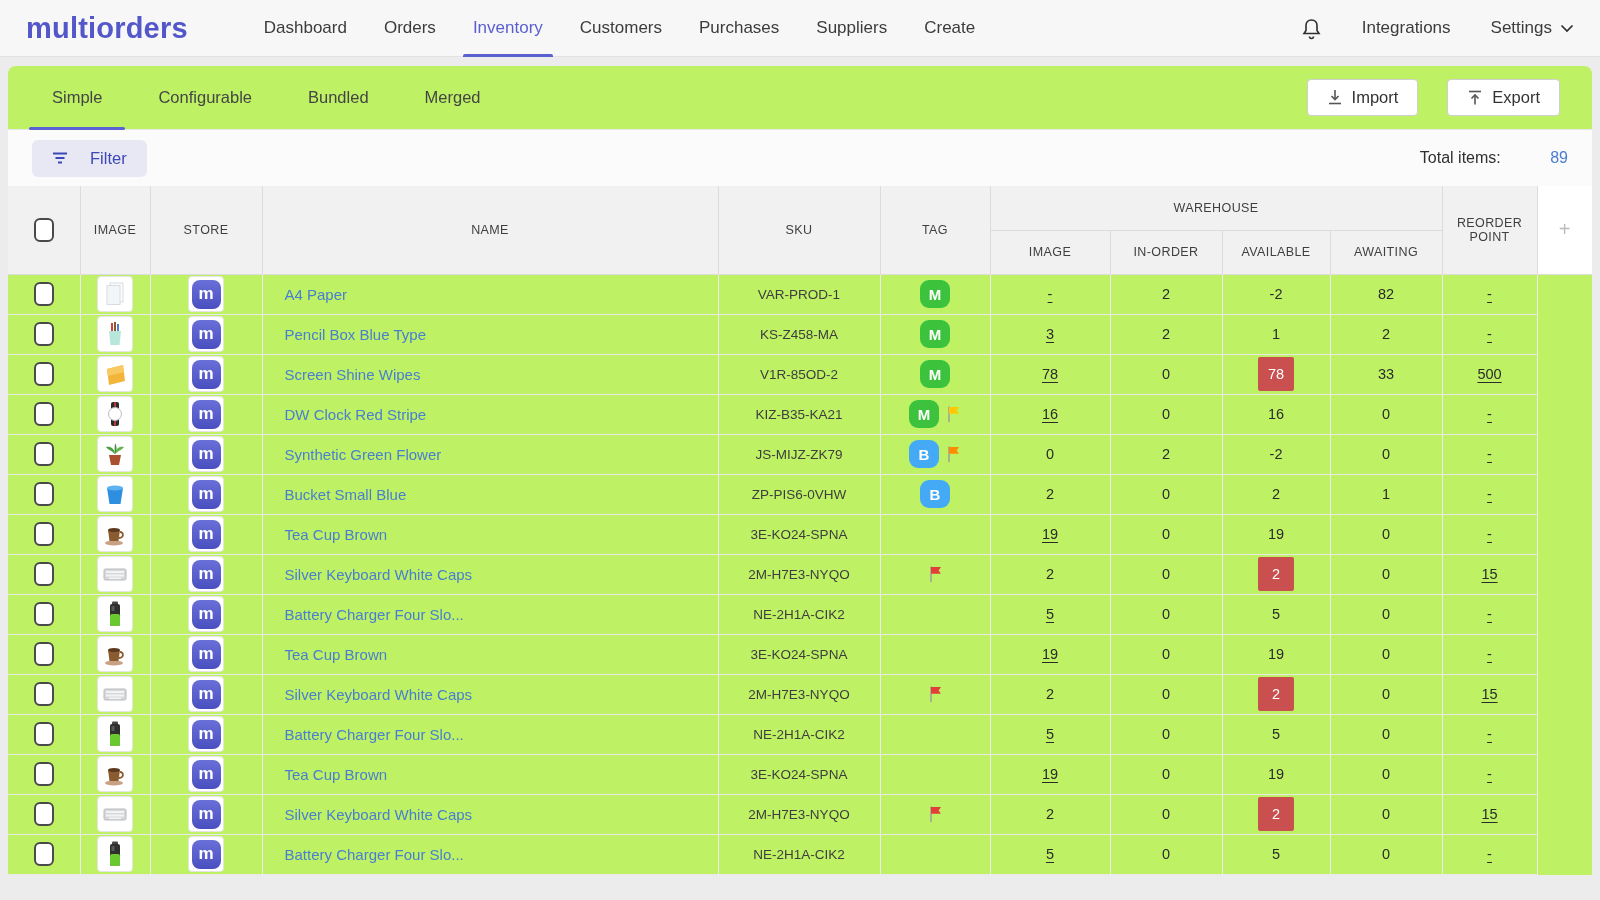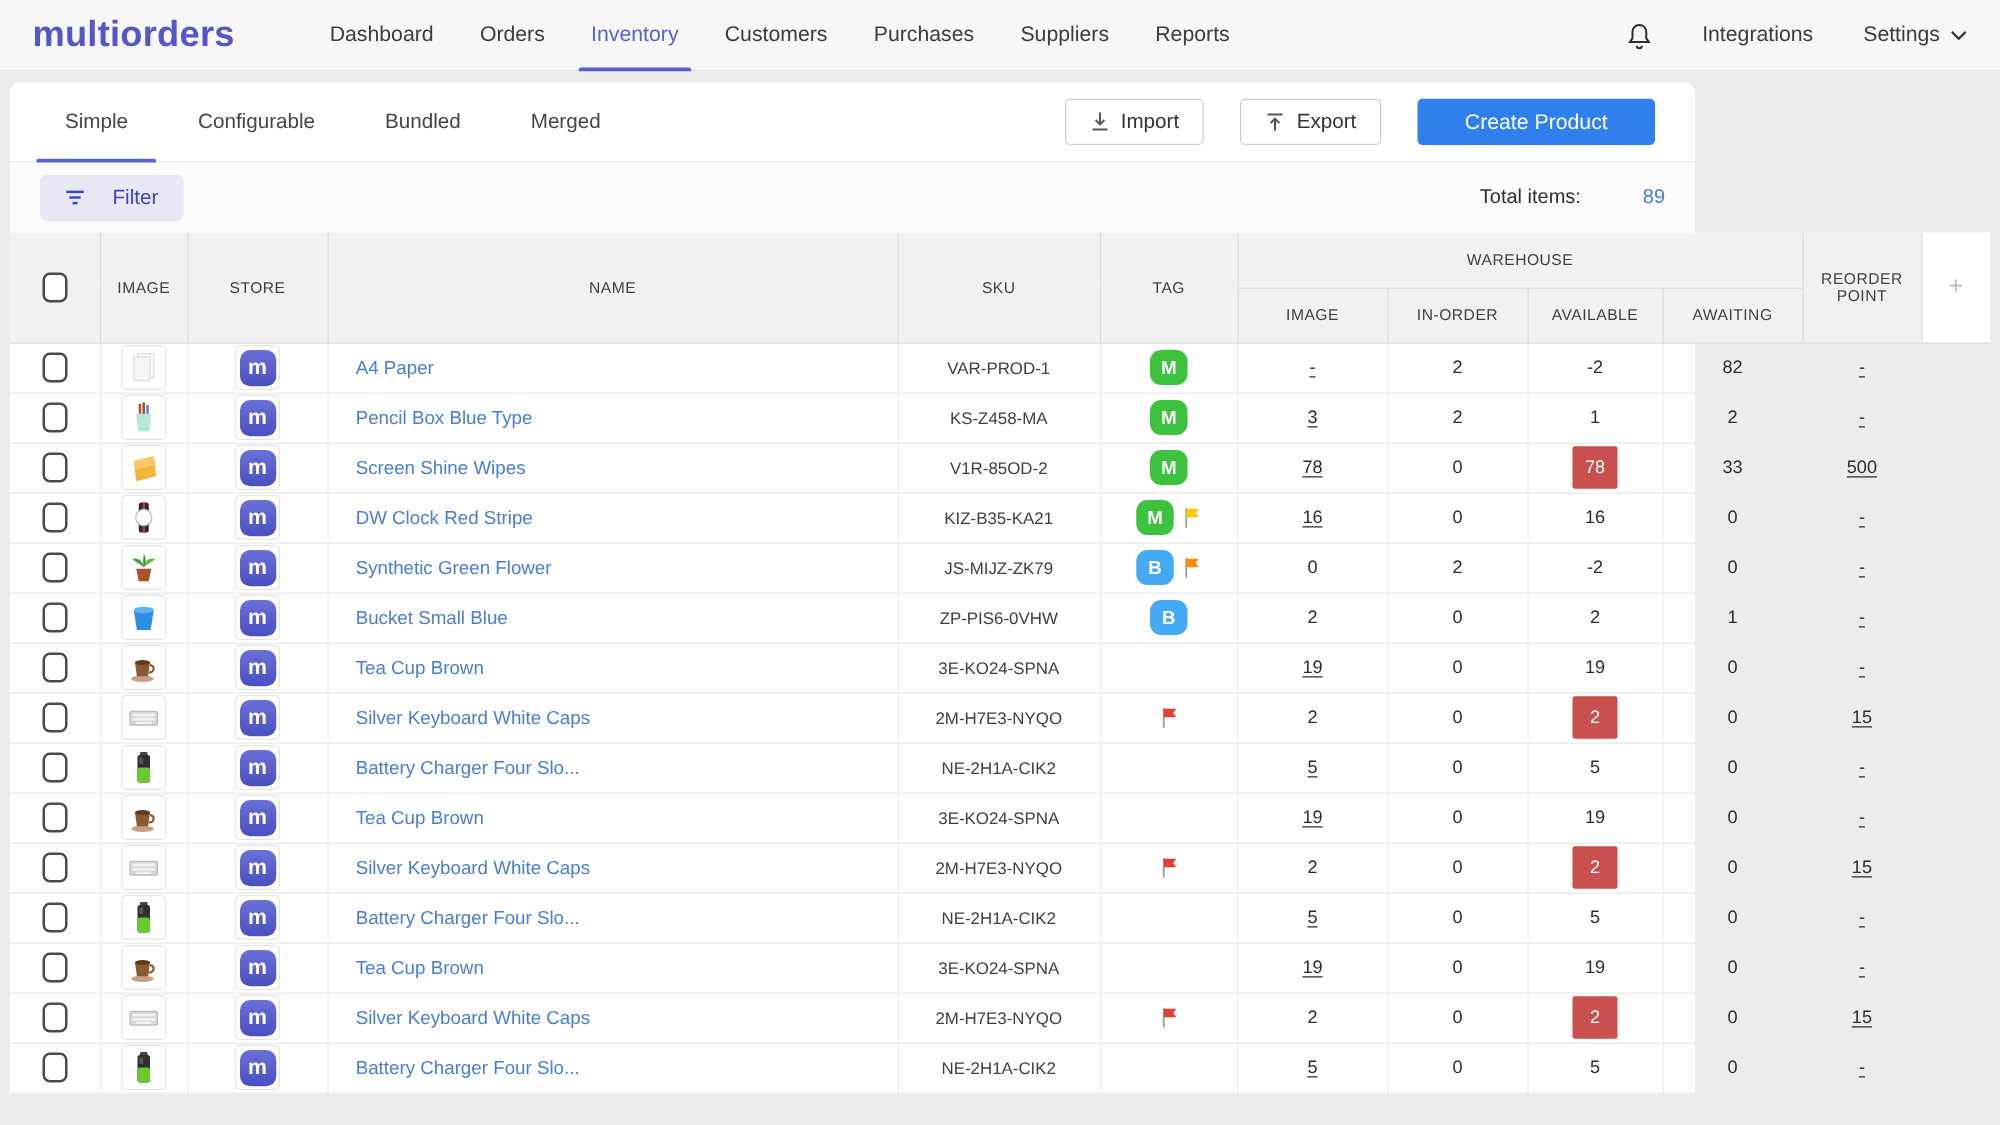--- a/index.html
+++ b/index.html
@@ -22,21 +22,21 @@
   }
   .nav-item.active { color:#5a5fd0; }
   .nav-item.active::after {
     content:""; position:absolute; left:-10px; right:-10px; bottom:0;
     height:3px; background:#5a5fd0; border-radius:2px 2px 0 0;
   }
   .nav-right { margin-left:auto; display:flex; align-items:center; gap:40px; }
   .nav-link { font-size:17px; color:#3c3c3c; cursor:pointer; display:flex; align-items:center; gap:8px; }
   .bell { cursor:pointer; display:flex; }
   
-  .card { margin:9px 8px 0 8px; background:#ffffff; border-radius:8px 8px 0 0; width:1348px; }
+  .card { margin:9px 8px 0 8px; background:#bef264; border-radius:8px 8px 0 0; width:1584px; }
   .tabs-row {
     height:64px; display:flex; align-items:center; border-bottom:1px solid #e6e6e6; padding:0 16px;
   }
   .tabs { display:flex; height:100%; }
   .tab {
     height:100%; display:flex; align-items:center; padding:0 28px;
     font-size:16.5px; color:#454545; position:relative; cursor:pointer;
   }
   .tab.active::after {
     content:""; position:absolute; left:5px; right:5px; bottom:-1px; height:3px;
@@ -119,21 +119,21 @@
 
 <div class="topnav">
   <div class="logo">multiorders</div>
   <div class="nav-items">
       <div class="nav-item">Dashboard</div>
       <div class="nav-item">Orders</div>
       <div class="nav-item active">Inventory</div>
       <div class="nav-item">Customers</div>
       <div class="nav-item">Purchases</div>
       <div class="nav-item">Suppliers</div>
-      <div class="nav-item">Reports</div>
+      <div class="nav-item">Create</div>
     </div>
   <div class="nav-right">
     <span class="bell">
       <svg width="21" height="23" viewBox="0 0 21 23" fill="none" stroke="#2e2e2e" stroke-width="1.6">
         <path d="M10.5 3 C7 3 5 5.6 5 8.5 V13.5 L3 16.5 H18 L16 13.5 V8.5 C16 5.6 14 3 10.5 3 Z"></path>
         <path d="M8.5 19.5 a2 2 0 0 0 4 0"></path>
       </svg>
     </span>
     <span class="nav-link">
       <span>Integrations</span>
@@ -166,23 +166,20 @@
         <span>Import</span>
       </button>
       <button class="btn">
         <svg width="16" height="17" viewBox="0 0 16 17" fill="none" stroke="#555" stroke-width="1.6">
           <path d="M2 2.5 H14"></path>
             <path d="M8 6 V15.5"></path>
             <path d="M4.5 9.5 L8 6 L11.5 9.5"></path>
         </svg>
         <span>Export</span>
       </button>
-      <button class="btn btn-primary">
-        <span>Create Product</span>
-      </button>
     </div>
   </div>
 
   <div class="filter-row">
     <button class="filter-btn">
       <svg width="16" height="12" viewBox="0 0 16 12" stroke="#3d47b8" stroke-width="2" fill="none">
         <path d="M1 1.5 H15"></path>
           <path d="M3.5 6 H12.5"></path>
           <path d="M6 10.5 H10"></path>
       </svg>

